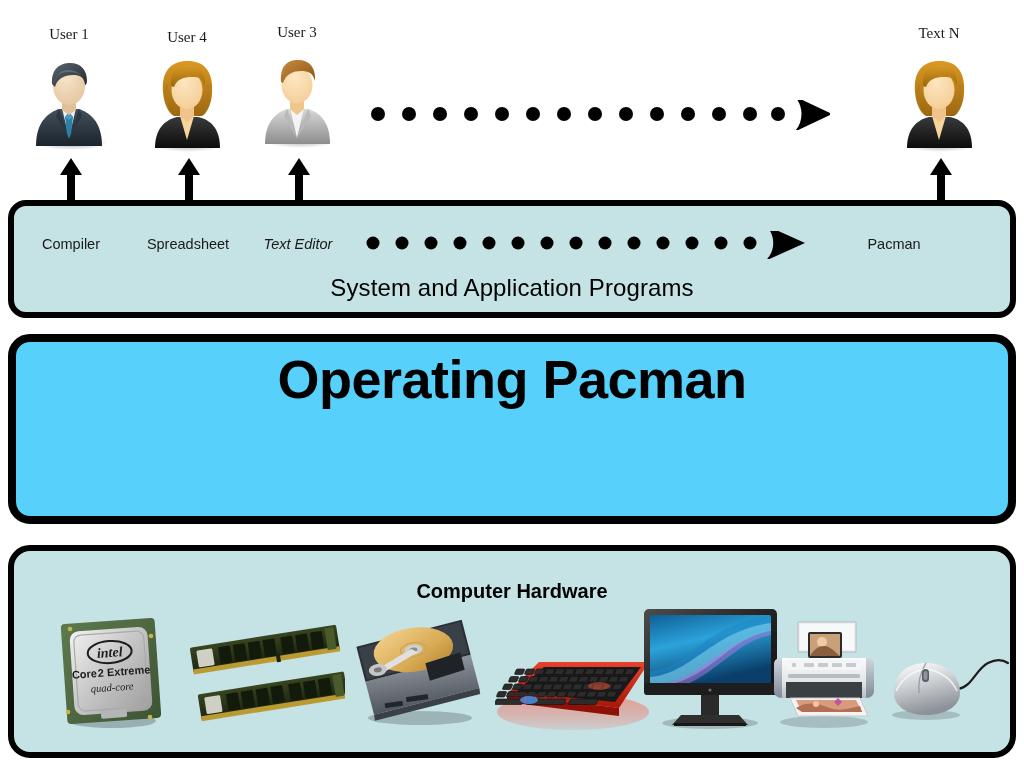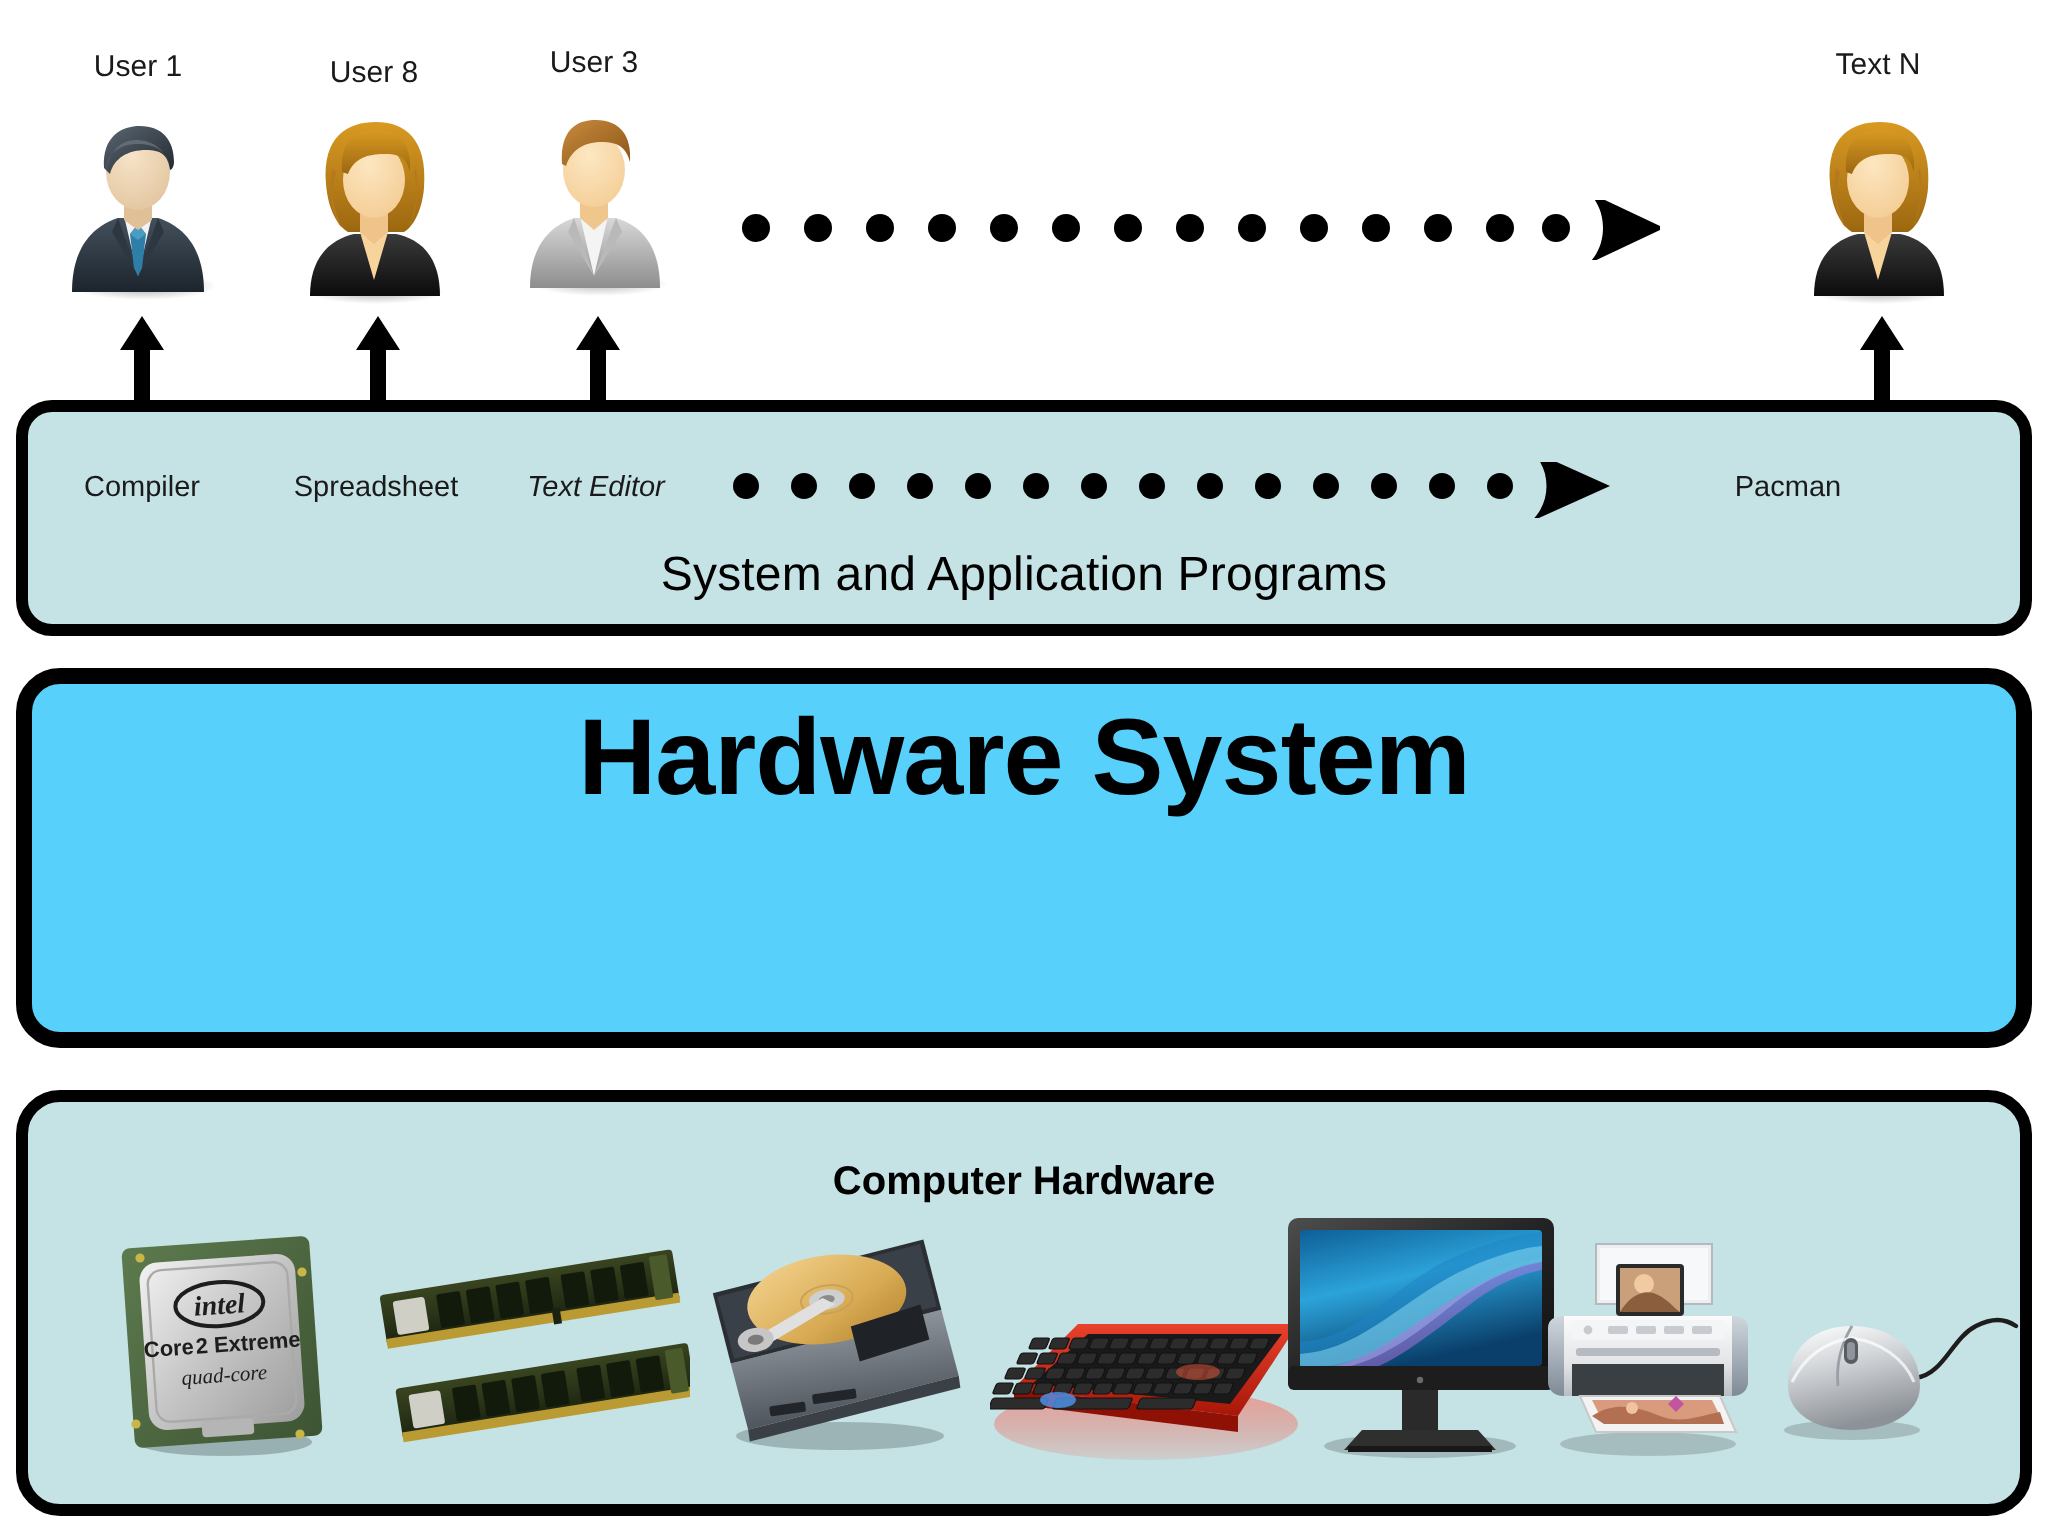--- a/index.html
+++ b/index.html
@@ -27,21 +27,21 @@
   .abs { position: absolute; }
 
   
   .user-label {
     position: absolute;
     font-size: 15px;
     line-height: 18px;
     text-align: center;
     white-space: nowrap;
     color: #1a1a1a;
-    font-family: Liberation Sans, sans-serif;
+    font-family: Liberation Serif, serif;
   }
 
   
   .avatar {
     position: absolute;
     width: 86px;
     height: 96px;
   }
   .avatar svg { display: block; width: 86px; height: 96px; }
 
@@ -138,21 +138,21 @@
   
   .hw-item { position: absolute; }
   .hw-item svg { display:block; }
 </style>
 </head>
 <body>
 
 <div id="stage">
 
   <div class="user-label" style="left:19px;top:25px;width:100px;">User 1</div>
-  <div class="user-label" style="left:137px;top:28px;width:100px;">User 8</div>
+  <div class="user-label" style="left:137px;top:28px;width:100px;">User 4</div>
   <div class="user-label" style="left:247px;top:23px;width:100px;">User 3</div>
   <div class="user-label" style="left:889px;top:24px;width:100px;">Text N</div>
 
   <div class="avatar" style="left:26px;top:54px;">
     <svg viewBox="0 0 86 96" xmlns="http://www.w3.org/2000/svg">
       <defs>
         <linearGradient id="a1suit" x1="0" y1="0" x2="0" y2="1">
           <stop offset="0" stop-color="#43505c"></stop>
             <stop offset="1" stop-color="#1c242c"></stop>
         </linearGradient>
@@ -359,21 +359,21 @@
         <circle cx="356" cy="12" r="6.5"></circle>
         <circle cx="385" cy="12" r="6.5"></circle>
       </g>
       <path d="M400 -6 L440 12 L400 30 C411 21 411 3 400 -6 Z" fill="#000"></path>
     </svg>
   </div>
 
   <div class="band-title">System and Application Programs</div>
 
   <div class="rbox os-box"></div>
-  <div class="os-title">Hardware System</div>
+  <div class="os-title">Operating Pacman</div>
 
   <div class="rbox hardware-box"></div>
   <div class="hw-title">Computer Hardware</div>
 
   <div class="hw-item" style="left:50px;top:613px;">
     <svg width="120" height="120" viewBox="0 0 120 120" xmlns="http://www.w3.org/2000/svg">
       <defs>
         <linearGradient id="cpuPcb" x1="0" y1="0" x2="1" y2="1">
           <stop offset="0" stop-color="#5d7a4e"></stop>
             <stop offset="1" stop-color="#3d5433"></stop>

